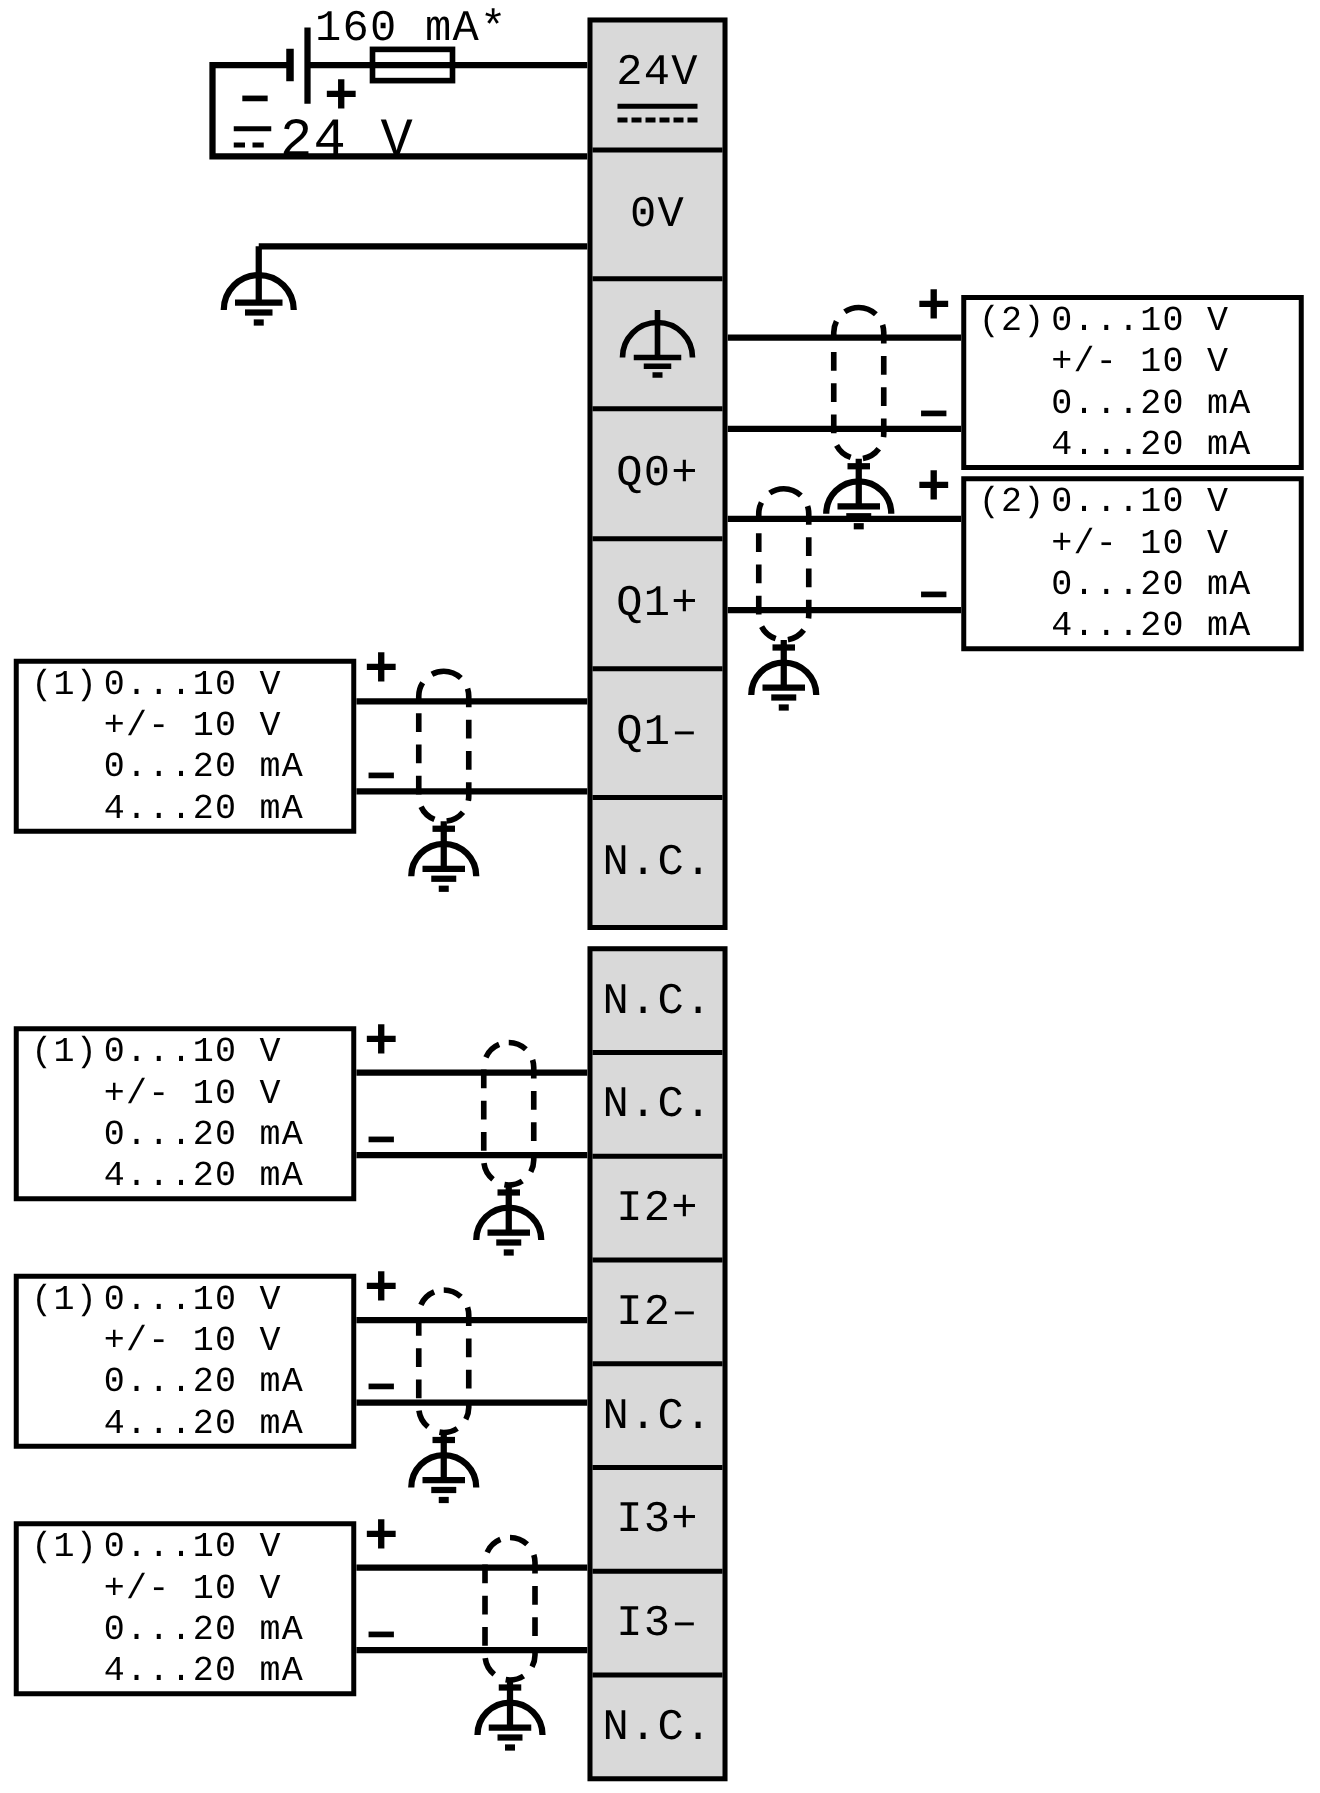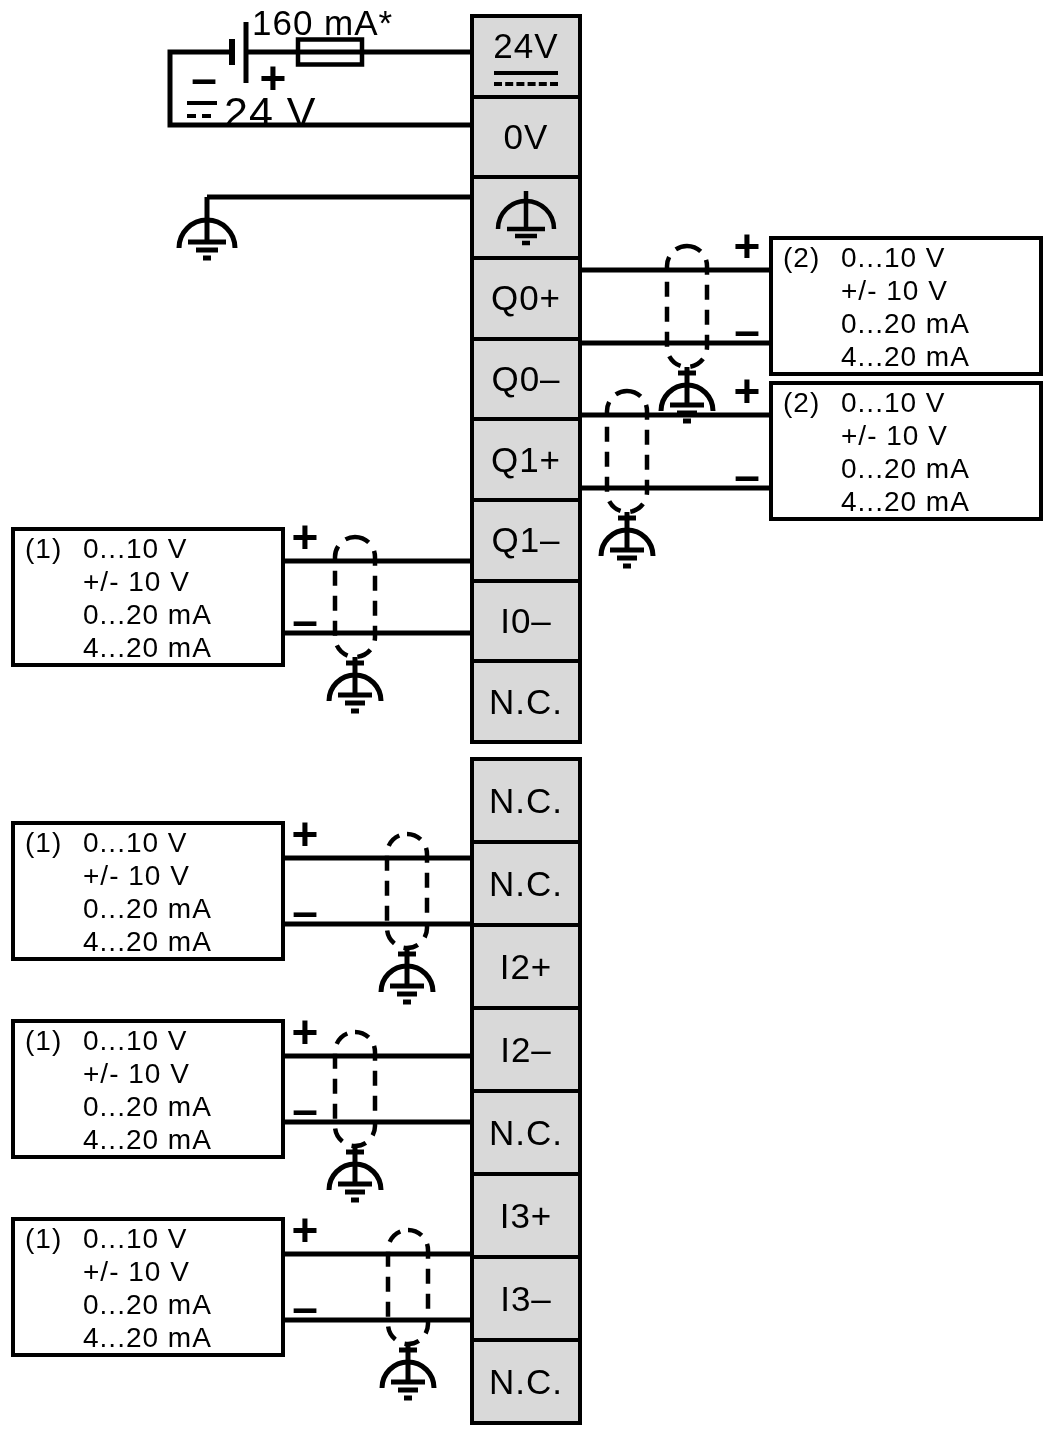--- a/index.html
+++ b/index.html
@@ -2,21 +2,21 @@
 <html><head>
 <meta charset="utf-8">
 <style>
   html, body { margin: 0; padding: 0; background: #ffffff; }
   .canvas {
     position: relative;
     width: 1056px;
     height: 1434px;
     background: #ffffff;
     color: #000000;
-    font-family: Liberation Sans, sans-serif;
+    font-family: Liberation Mono, monospace;
     overflow: hidden;
   }
   .overlay { position: absolute; left: 0; top: 0; }
 
   
   .tblock {
     position: absolute;
     left: 470px;
     width: 112px;
     background: #d9d9d9;
@@ -155,24 +155,22 @@
         <g stroke="#000" stroke-width="4.5" fill="none">
           <path d="M0,0 V38"></path>
           <path d="M-28,38 A28,28 0 0 1 28,38"></path>
           <path d="M-19,38 H19"></path>
           <path d="M-11,45 H11"></path>
           <path d="M-4,52 H4"></path>
         </g>
       </svg>
     </div>
     <div class="cell">Q0+</div>
-    <div class="cell">Q0–</div>
     <div class="cell">Q1+</div>
     <div class="cell">Q1–</div>
-    <div class="cell">I0–</div>
     <div class="cell">N.C.</div>
   </div>
 
   <div class="tblock tblock-bottom">
     <div class="cell">N.C.</div>
     <div class="cell">N.C.</div>
     <div class="cell">I2+</div>
     <div class="cell">I2–</div>
     <div class="cell">N.C.</div>
     <div class="cell">I3+</div>

